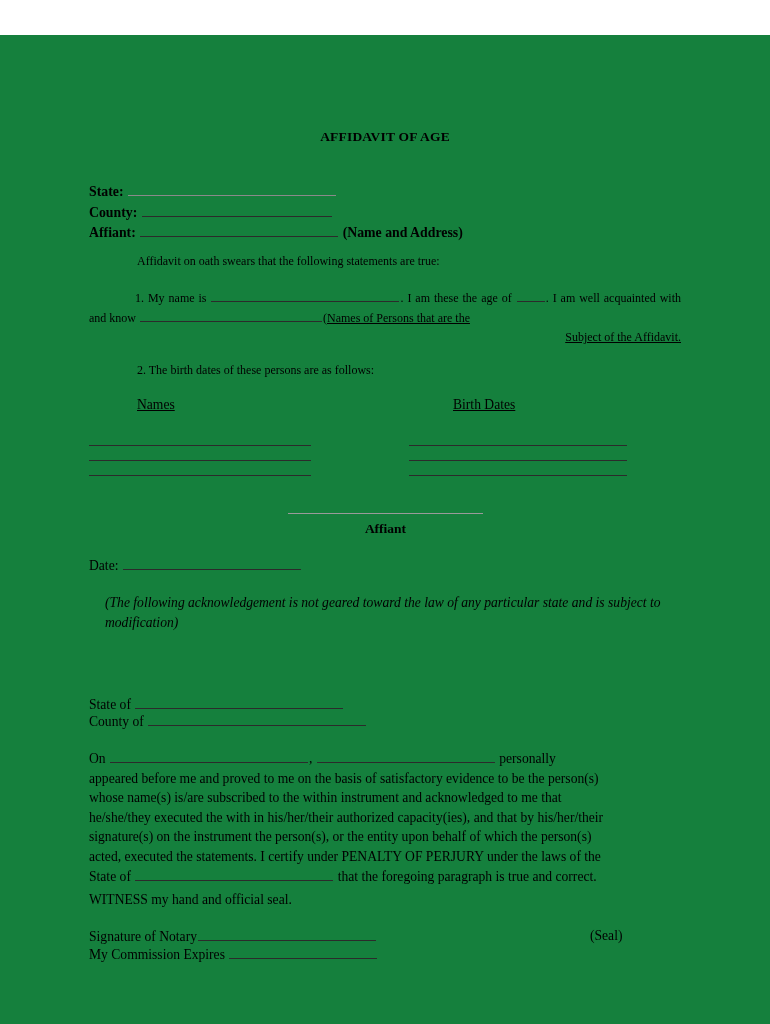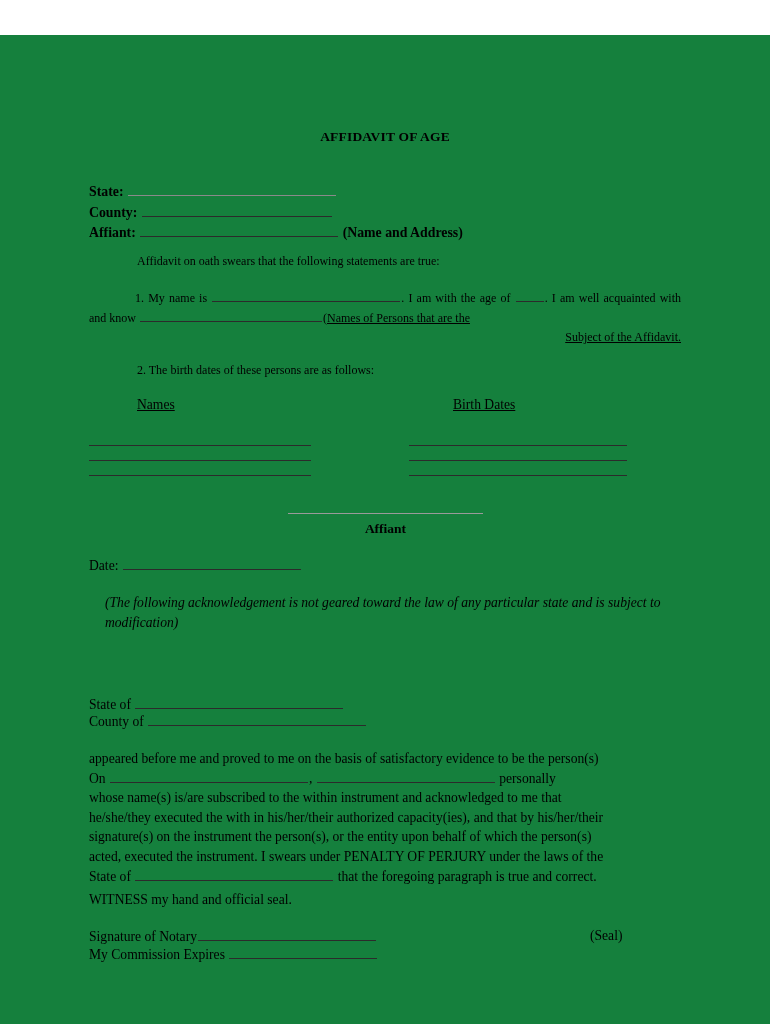--- a/index.html
+++ b/index.html
@@ -169,21 +169,21 @@
       <span class="hdr-label">Affiant:</span>
       <span class="fill" style="width:198px"></span>
       <span>(Name and Address)</span>
     </div>
   </div>
 
   <div class="para" id="p-oath">Affidavit on oath swears that the following statements are true:</div>
 
   <div class="para" id="p-one">
     <span>1. My name is</span>
-    <span class="fill" style="width:188px"></span><span>. I am with the age of</span>
+    <span class="fill" style="width:188px"></span><span>. I am these the age of</span>
     <span class="fill" style="width:28px"></span><span>.  I am well acquainted with and know</span>
     <span class="fill" style="width:182px"></span><span class="uline">(Names of Persons that are the</span>
     <span class="lastline uline">Subject of the Affidavit.</span>
   </div>
 
   <div class="para" id="p-two">2. The birth dates of these persons are as follows:</div>
 
   <div id="col-names" class="uline">Names</div>
   <div id="col-dates" class="uline">Birth Dates</div>
 
@@ -211,31 +211,31 @@
   <div id="notary-state">
     <span>State of</span>
     <span class="fill" style="width:208px"></span>
   </div>
   <div id="notary-county">
     <span>County of</span>
     <span class="fill" style="width:218px"></span>
   </div>
 
   <div id="ack-para">
-    <span class="ln">appeared before me and proved to me on the basis of satisfactory evidence to be the person(s)</span>
     <span class="ln">
       <span>On</span>
       <span class="fill" style="width:198px"></span><span>,</span>
       <span class="fill" style="width:178px"></span>
       <span>personally</span>
     </span>
+    <span class="ln">appeared before me and proved to me on the basis of satisfactory evidence to be the person(s)</span>
     <span class="ln">whose name(s) is/are subscribed to the within instrument and acknowledged to me that</span>
     <span class="ln">he/she/they executed the with in his/her/their authorized capacity(ies), and that by his/her/their</span>
     <span class="ln">signature(s) on the instrument the person(s), or the entity upon behalf of which the person(s)</span>
-    <span class="ln">acted, executed the instrument. I swears under PENALTY OF PERJURY under the laws of the</span>
+    <span class="ln">acted, executed the statements. I certify under PENALTY OF PERJURY under the laws of the</span>
     <span class="ln">
       <span>State of</span>
       <span class="fill" style="width:198px"></span>
       <span>that the foregoing paragraph is true and correct.</span>
     </span>
   </div>
 
   <div id="witness">WITNESS my hand and official seal.</div>
 
   <div id="sig-not">

